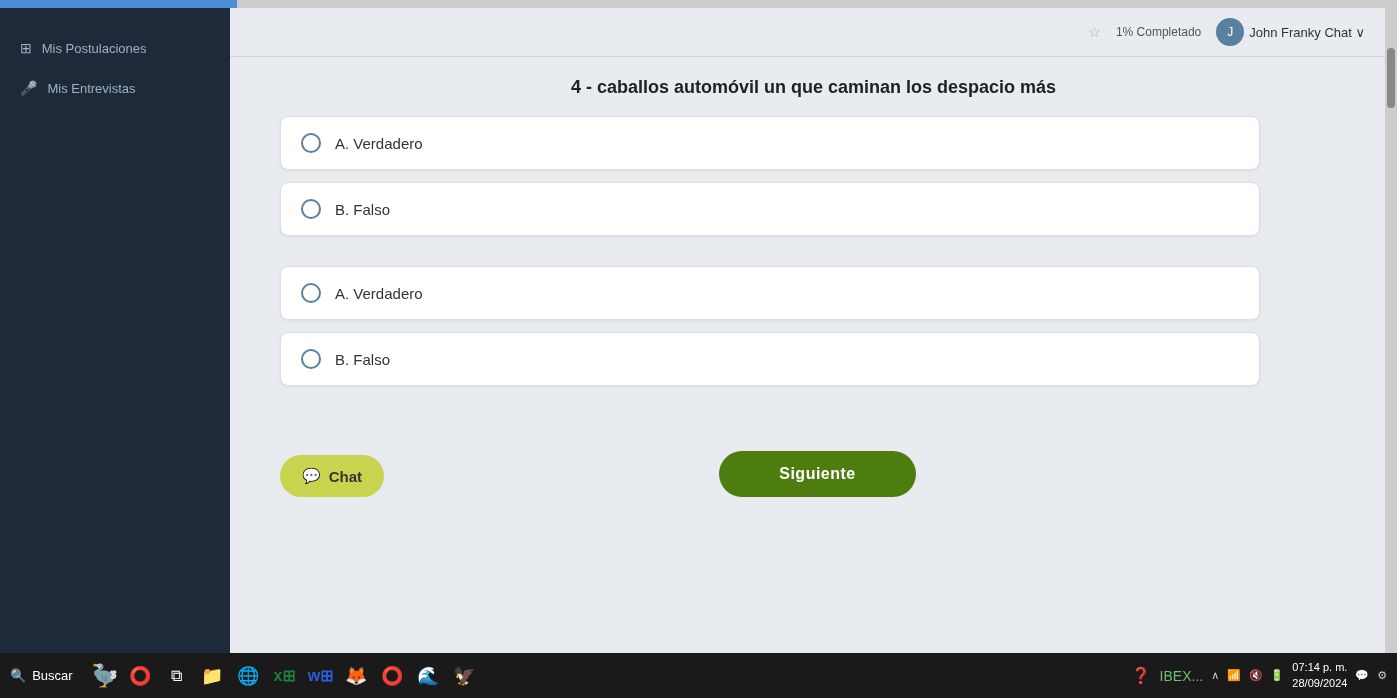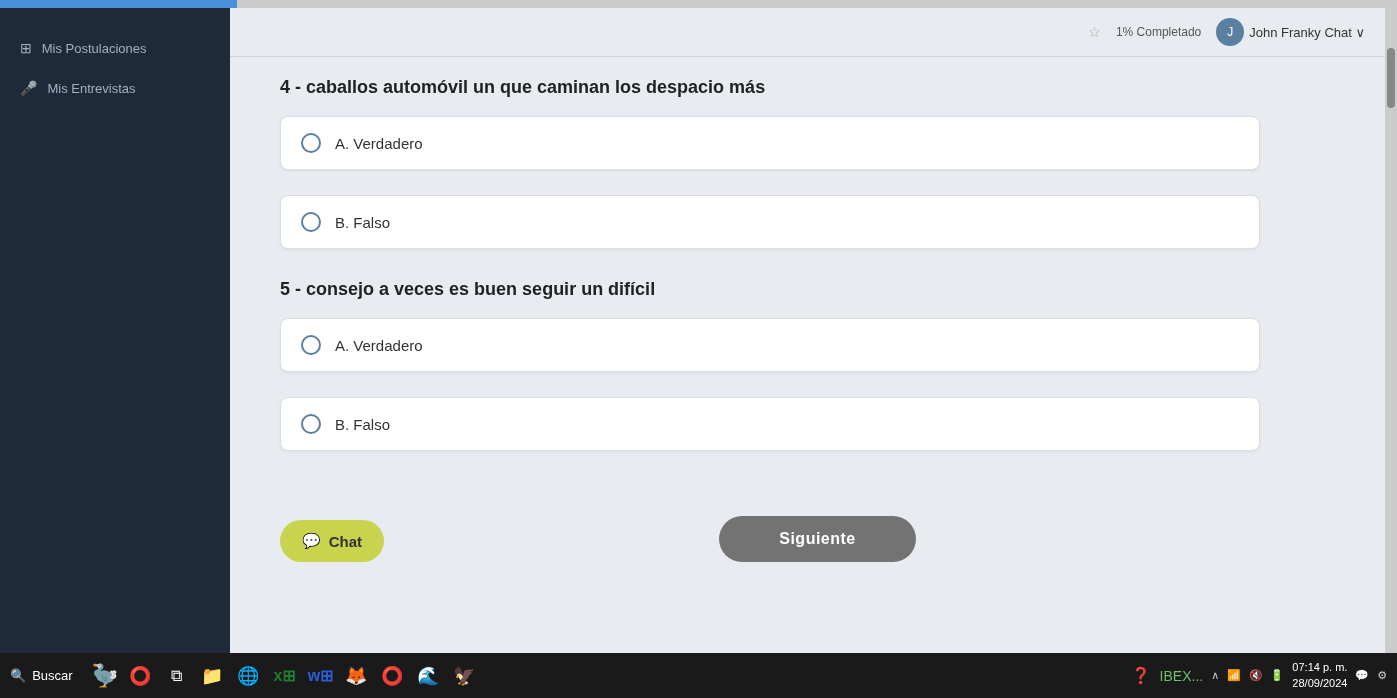--- a/index.html
+++ b/index.html
@@ -91,38 +91,39 @@
       display: flex;
       align-items: center;
       justify-content: center;
       color: white;
       font-size: 12px;
     }
 
     
     .questions-container {
       padding: 20px 38px 20px 50px;
+      text-align: center;
     }
 
     
     .question-block {
       margin-bottom: 30px;
     }
     .question-title {
       font-size: 18px;
       font-weight: 600;
       color: #222;
       margin-bottom: 18px;
     }
     .option-card {
       background: #fff;
       border: 1px solid #ddd;
       border-radius: 8px;
       padding: 16px 20px;
-      margin-bottom: 25px;
+      margin-bottom: 12px;
       display: flex;
       align-items: center;
       gap: 14px;
       cursor: pointer;
       max-width: 980px;
       box-shadow: 0 1px 3px rgba(0,0,0,0.06);
     }
     .radio-circle {
       width: 20px;
       height: 20px;
@@ -155,21 +156,21 @@
       padding: 12px 22px;
       font-size: 15px;
       font-weight: 600;
       color: #333;
       cursor: pointer;
       display: flex;
       align-items: center;
       gap: 8px;
     }
     .siguiente-button {
-      background: #737373;
+      background: #4d7c0f;
       border: none;
       border-radius: 25px;
       padding: 14px 60px;
       font-size: 16px;
       font-weight: 700;
       color: #fff;
       cursor: pointer;
       letter-spacing: 0.5px;
     }
 
@@ -281,21 +282,20 @@
           <span class="option-label">A. Verdadero</span>
         </div>
 
         <div class="option-card">
           <div class="radio-circle"></div>
           <span class="option-label">B. Falso</span>
         </div>
       </div>
 
       <div class="question-block">
-        <div class="question-title">5 - consejo a veces es buen seguir un difícil</div>
 
         <div class="option-card">
           <div class="radio-circle"></div>
           <span class="option-label">A. Verdadero</span>
         </div>
 
         <div class="option-card">
           <div class="radio-circle"></div>
           <span class="option-label">B. Falso</span>
         </div>

